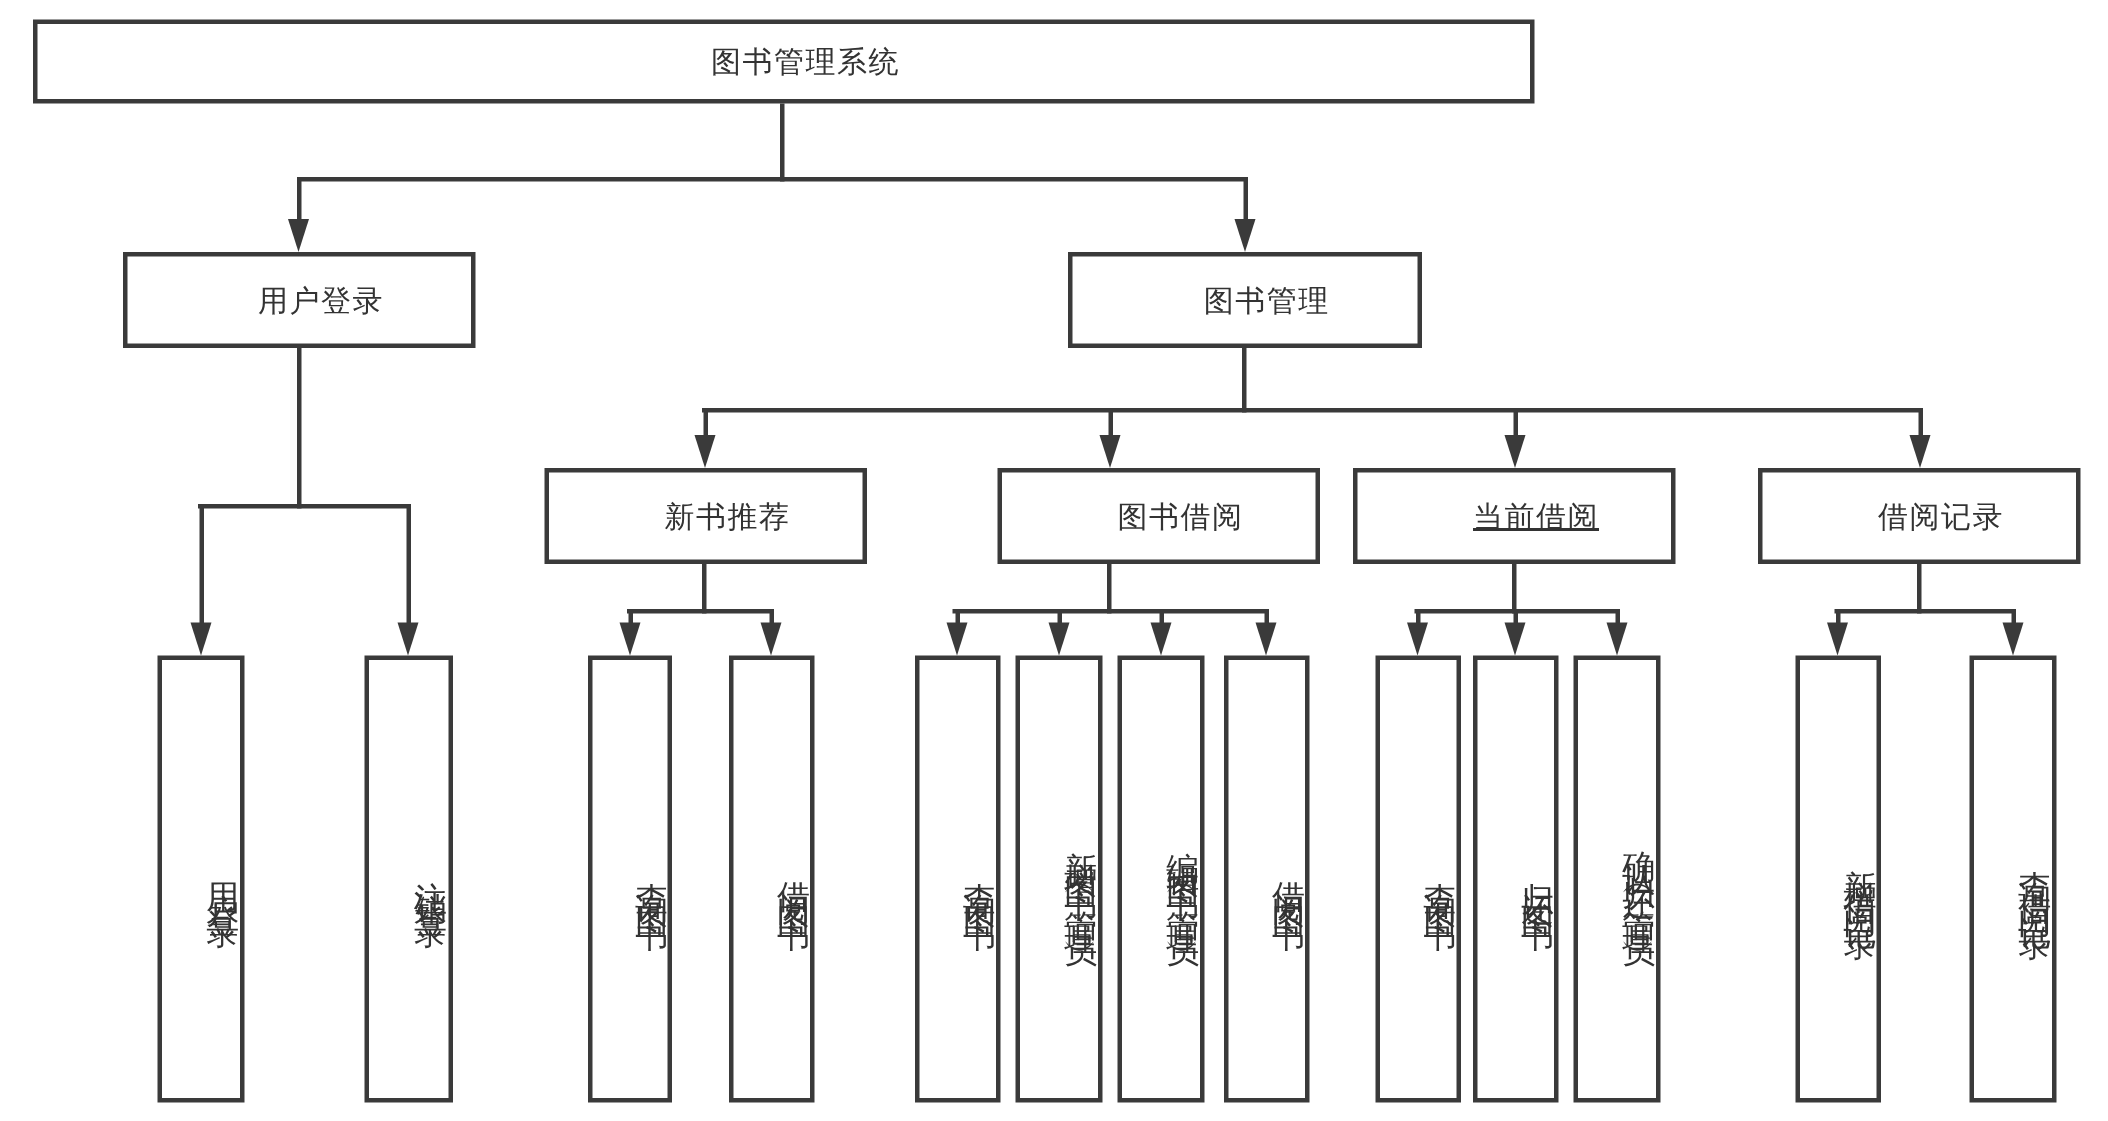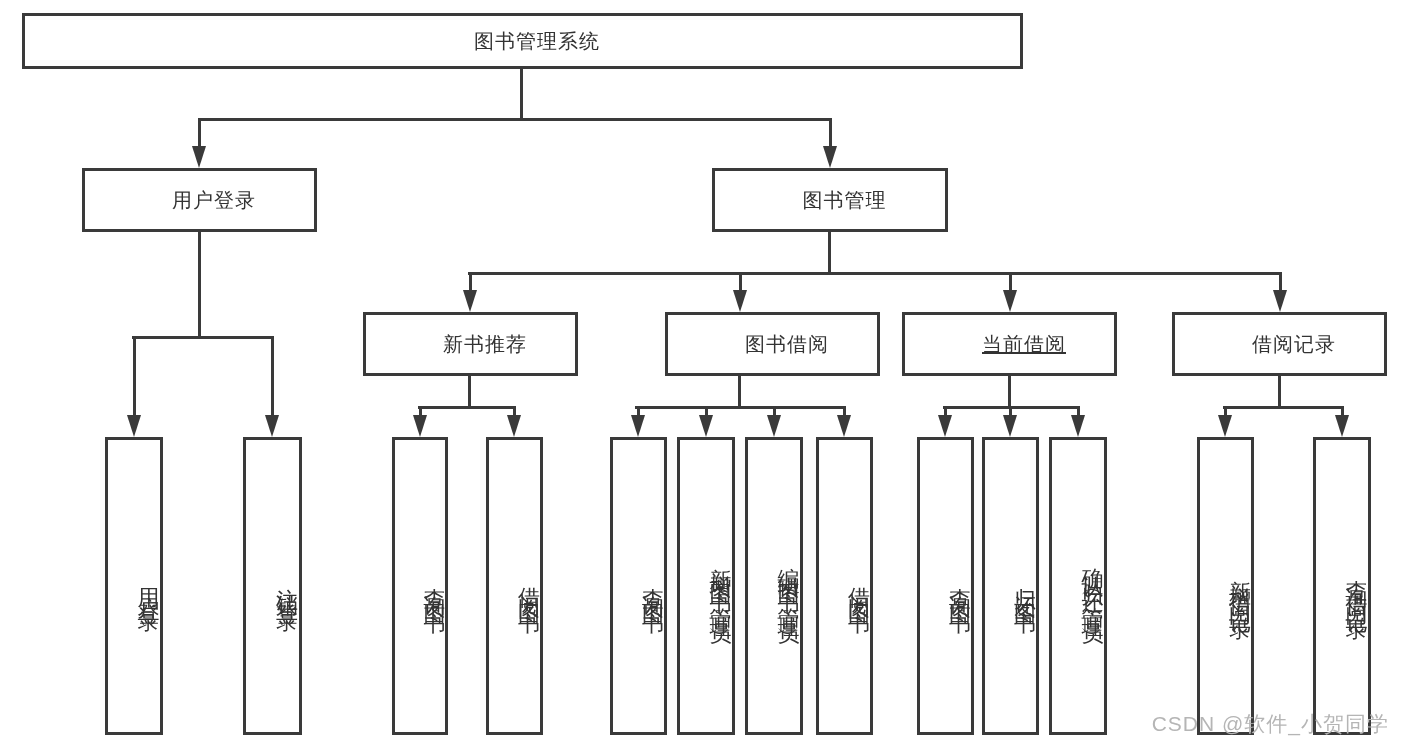--- a/index.html
+++ b/index.html
@@ -156,15 +156,14 @@
     <div class="arrow" style="left:1218px;top:406px;height:31px;">
       <div class="stem"></div>
       <div class="head"></div>
     </div>
     <div class="arrow" style="left:1335px;top:406px;height:31px;">
       <div class="stem"></div>
       <div class="head"></div>
     </div>
   </div>
 
-  <div class="watermark">CSDN @软件_小贺同学</div>
 
 </div>
 
 </body></html>

